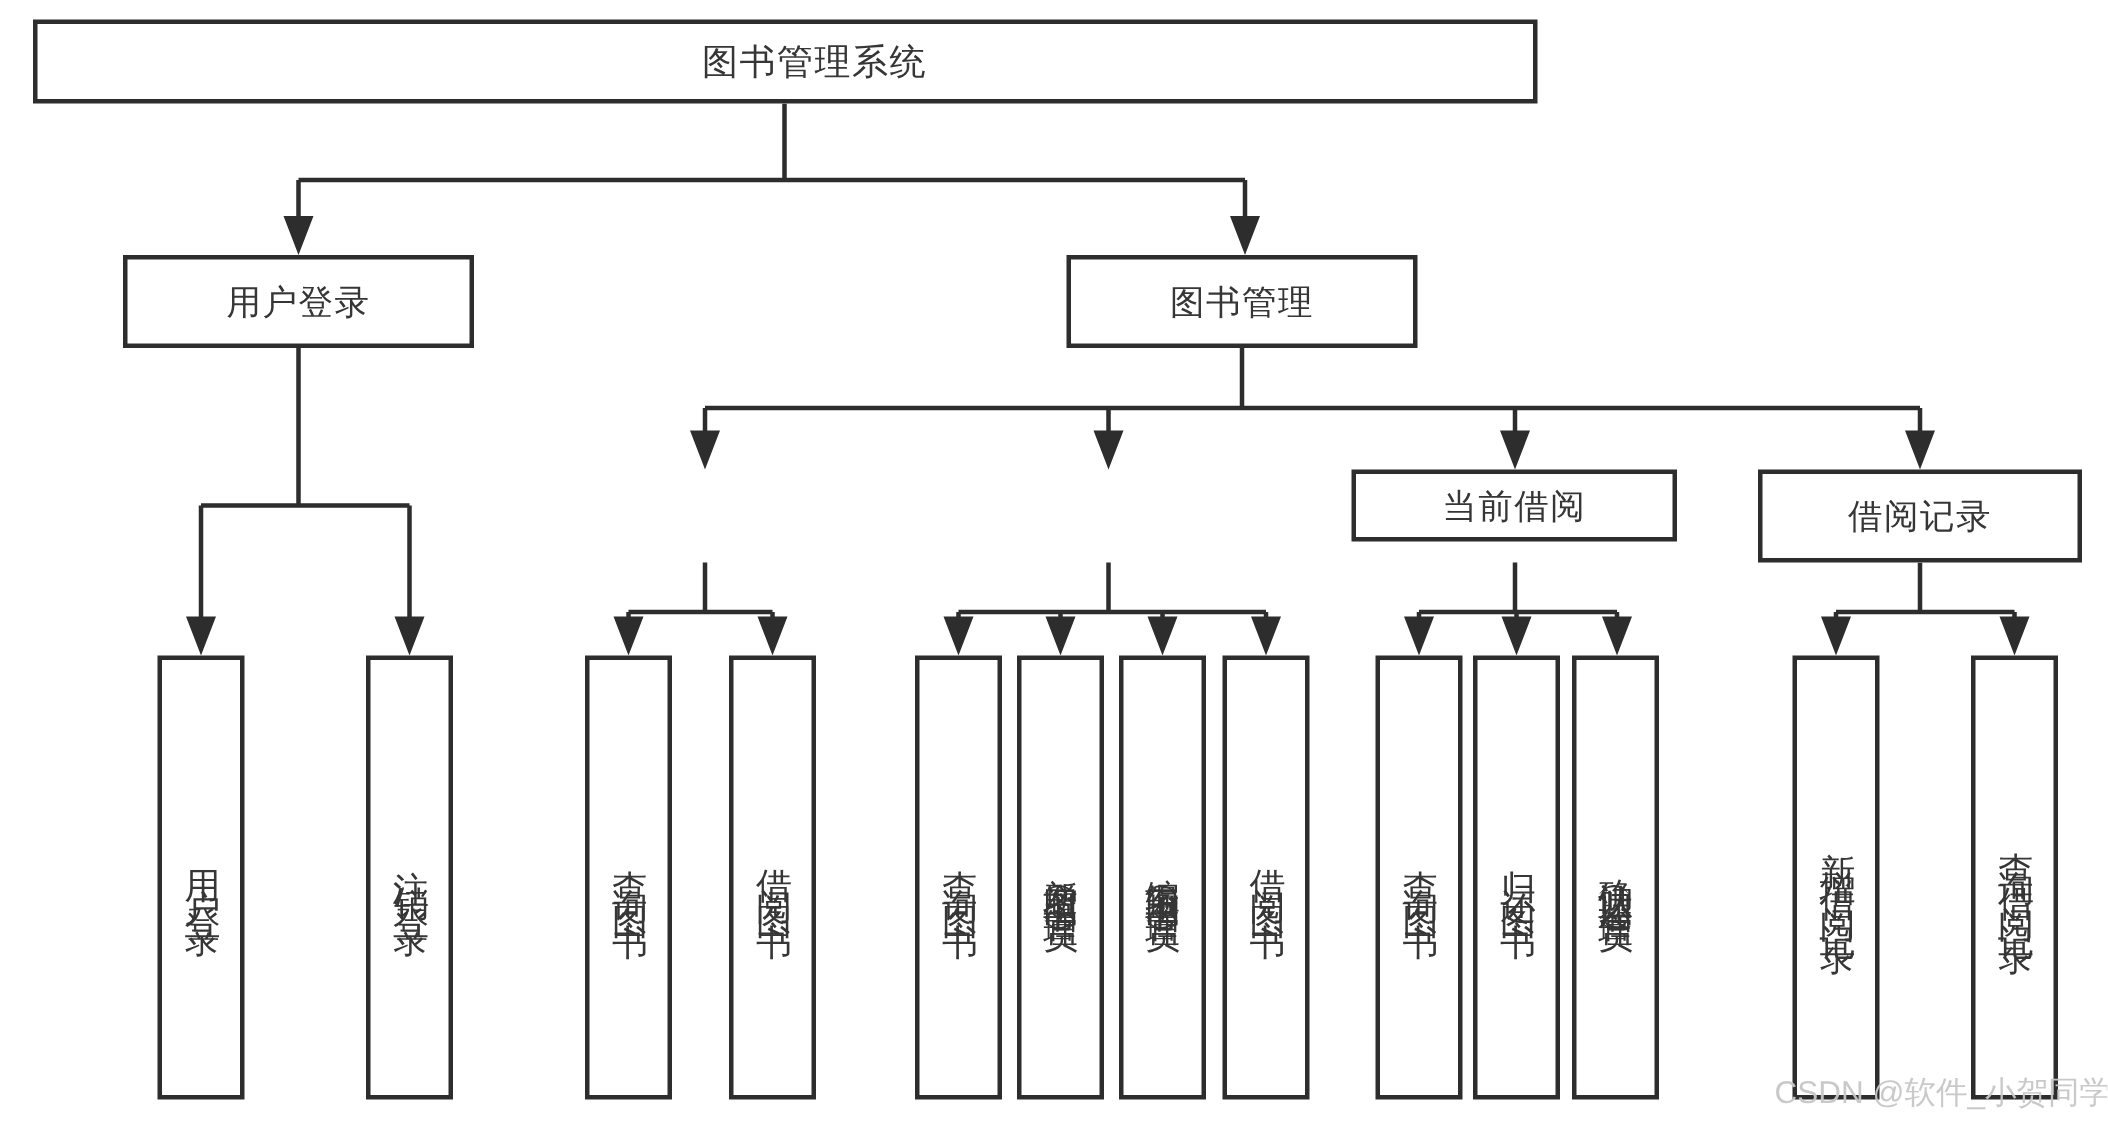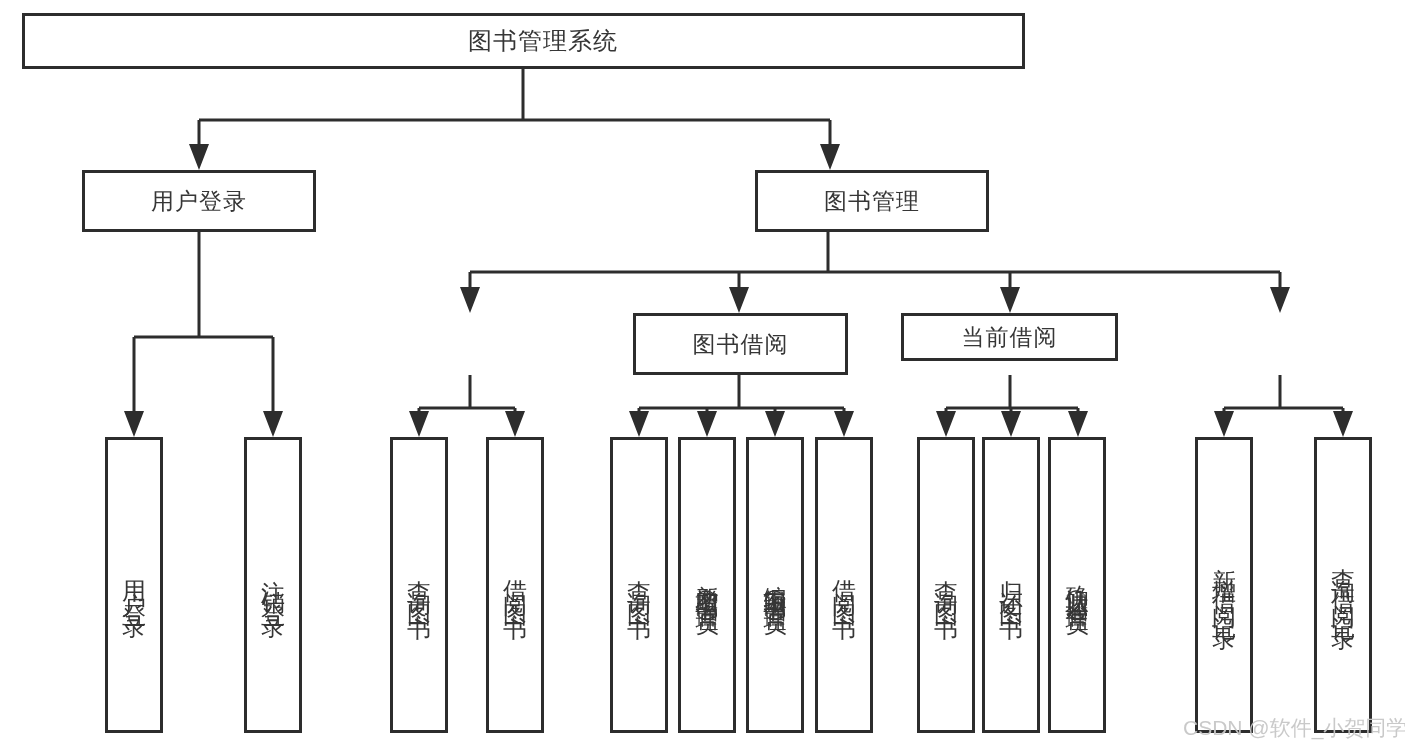--- a/index.html
+++ b/index.html
@@ -82,29 +82,29 @@
              M1214 411 L1234 411 L1224 437 Z  M1333 411 L1353 411 L1343 437 Z" fill="#2d2d2d"></path>
   </svg>
 
   <div class="box root-box" style="left:22px; top:13px; width:1003px; height:56px;padding-left:39px;">
     <span class="hlabel">图书管理系统</span>
   </div>
 
   <div class="box" style="left:82px; top:170px; width:234px; height:62px;">
     <span class="hlabel">用户登录</span>
   </div>
-  <div class="box" style="left:711px; top:170px; width:234px; height:62px;margin-left:44px;">
+  <div class="box" style="left:711px; top:170px; width:234px; height:62px;">
     <span class="hlabel">图书管理</span>
   </div>
 
-  <div class="box" style="left:633px; top:313px; width:215px; height:62px;">
-    <span class="hlabel">图书借阅</span>
-  </div>
   <div class="box" style="left:901px; top:313px; width:217px; height:48px;">
     <span class="hlabel">当前借阅</span>
+  </div>
+  <div class="box" style="left:1172px; top:313px; width:216px; height:62px;">
+    <span class="hlabel">借阅记录</span>
   </div>
 
   <div class="box leaf" style="left:105px; top:437px; width:58px; height:296px;">
     <span class="vtext">用户登录</span>
   </div>
   <div class="box leaf" style="left:244px; top:437px; width:58px; height:296px;">
     <span class="vtext">注销登录</span>
   </div>
 
   <div class="box leaf" style="left:390px; top:437px; width:58px; height:296px;">

